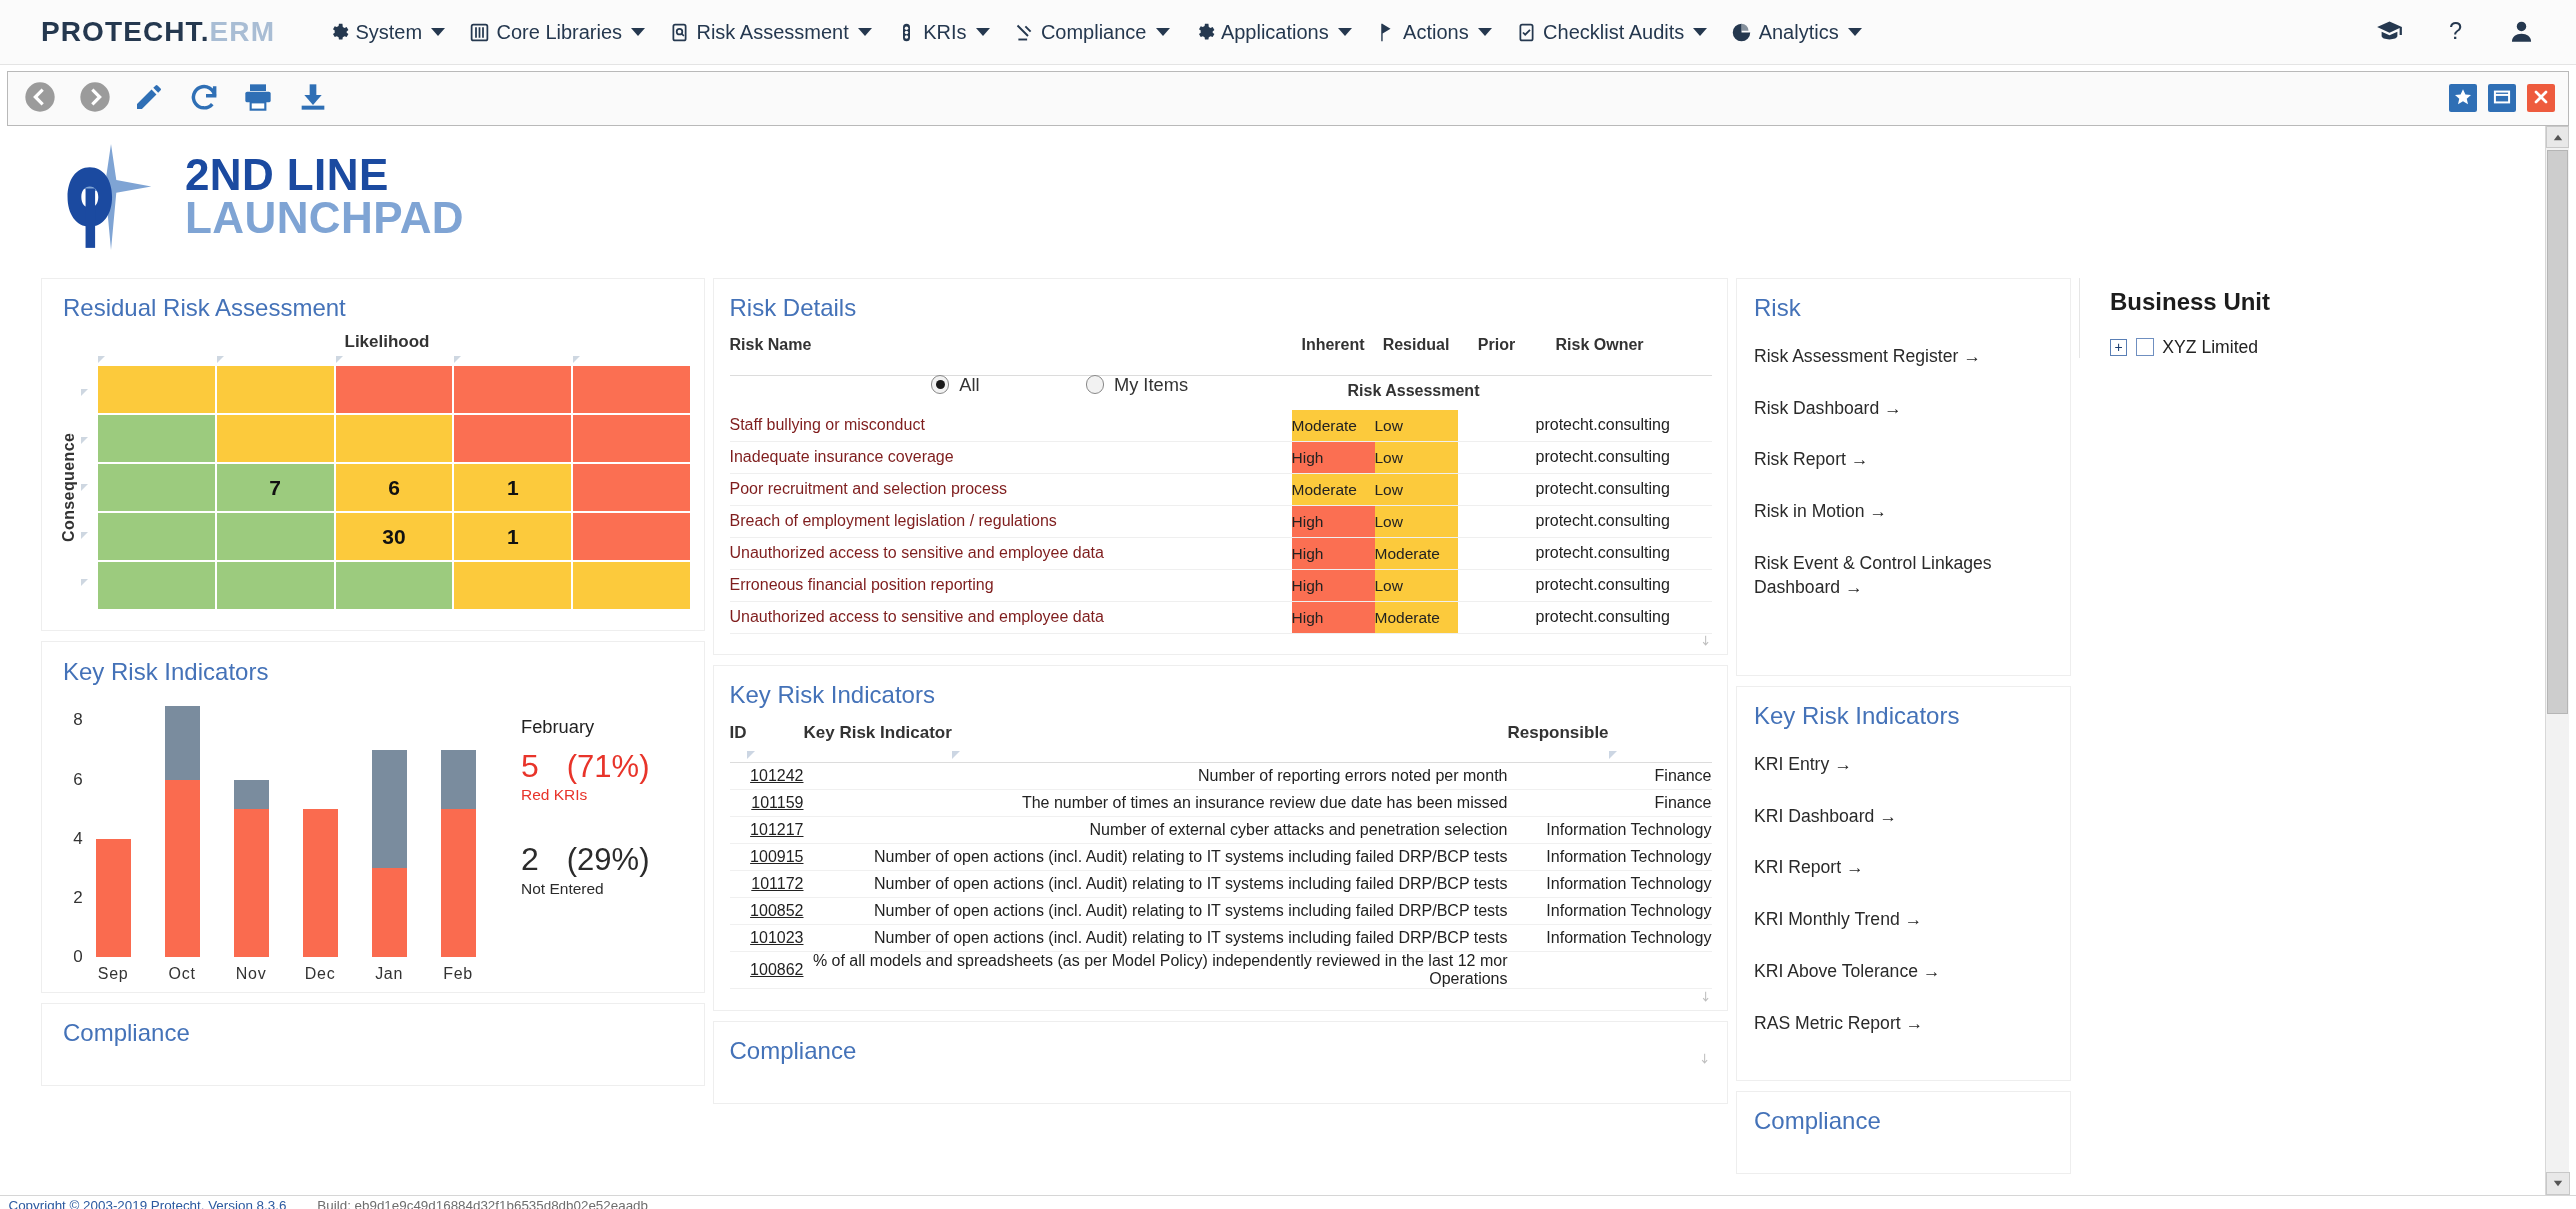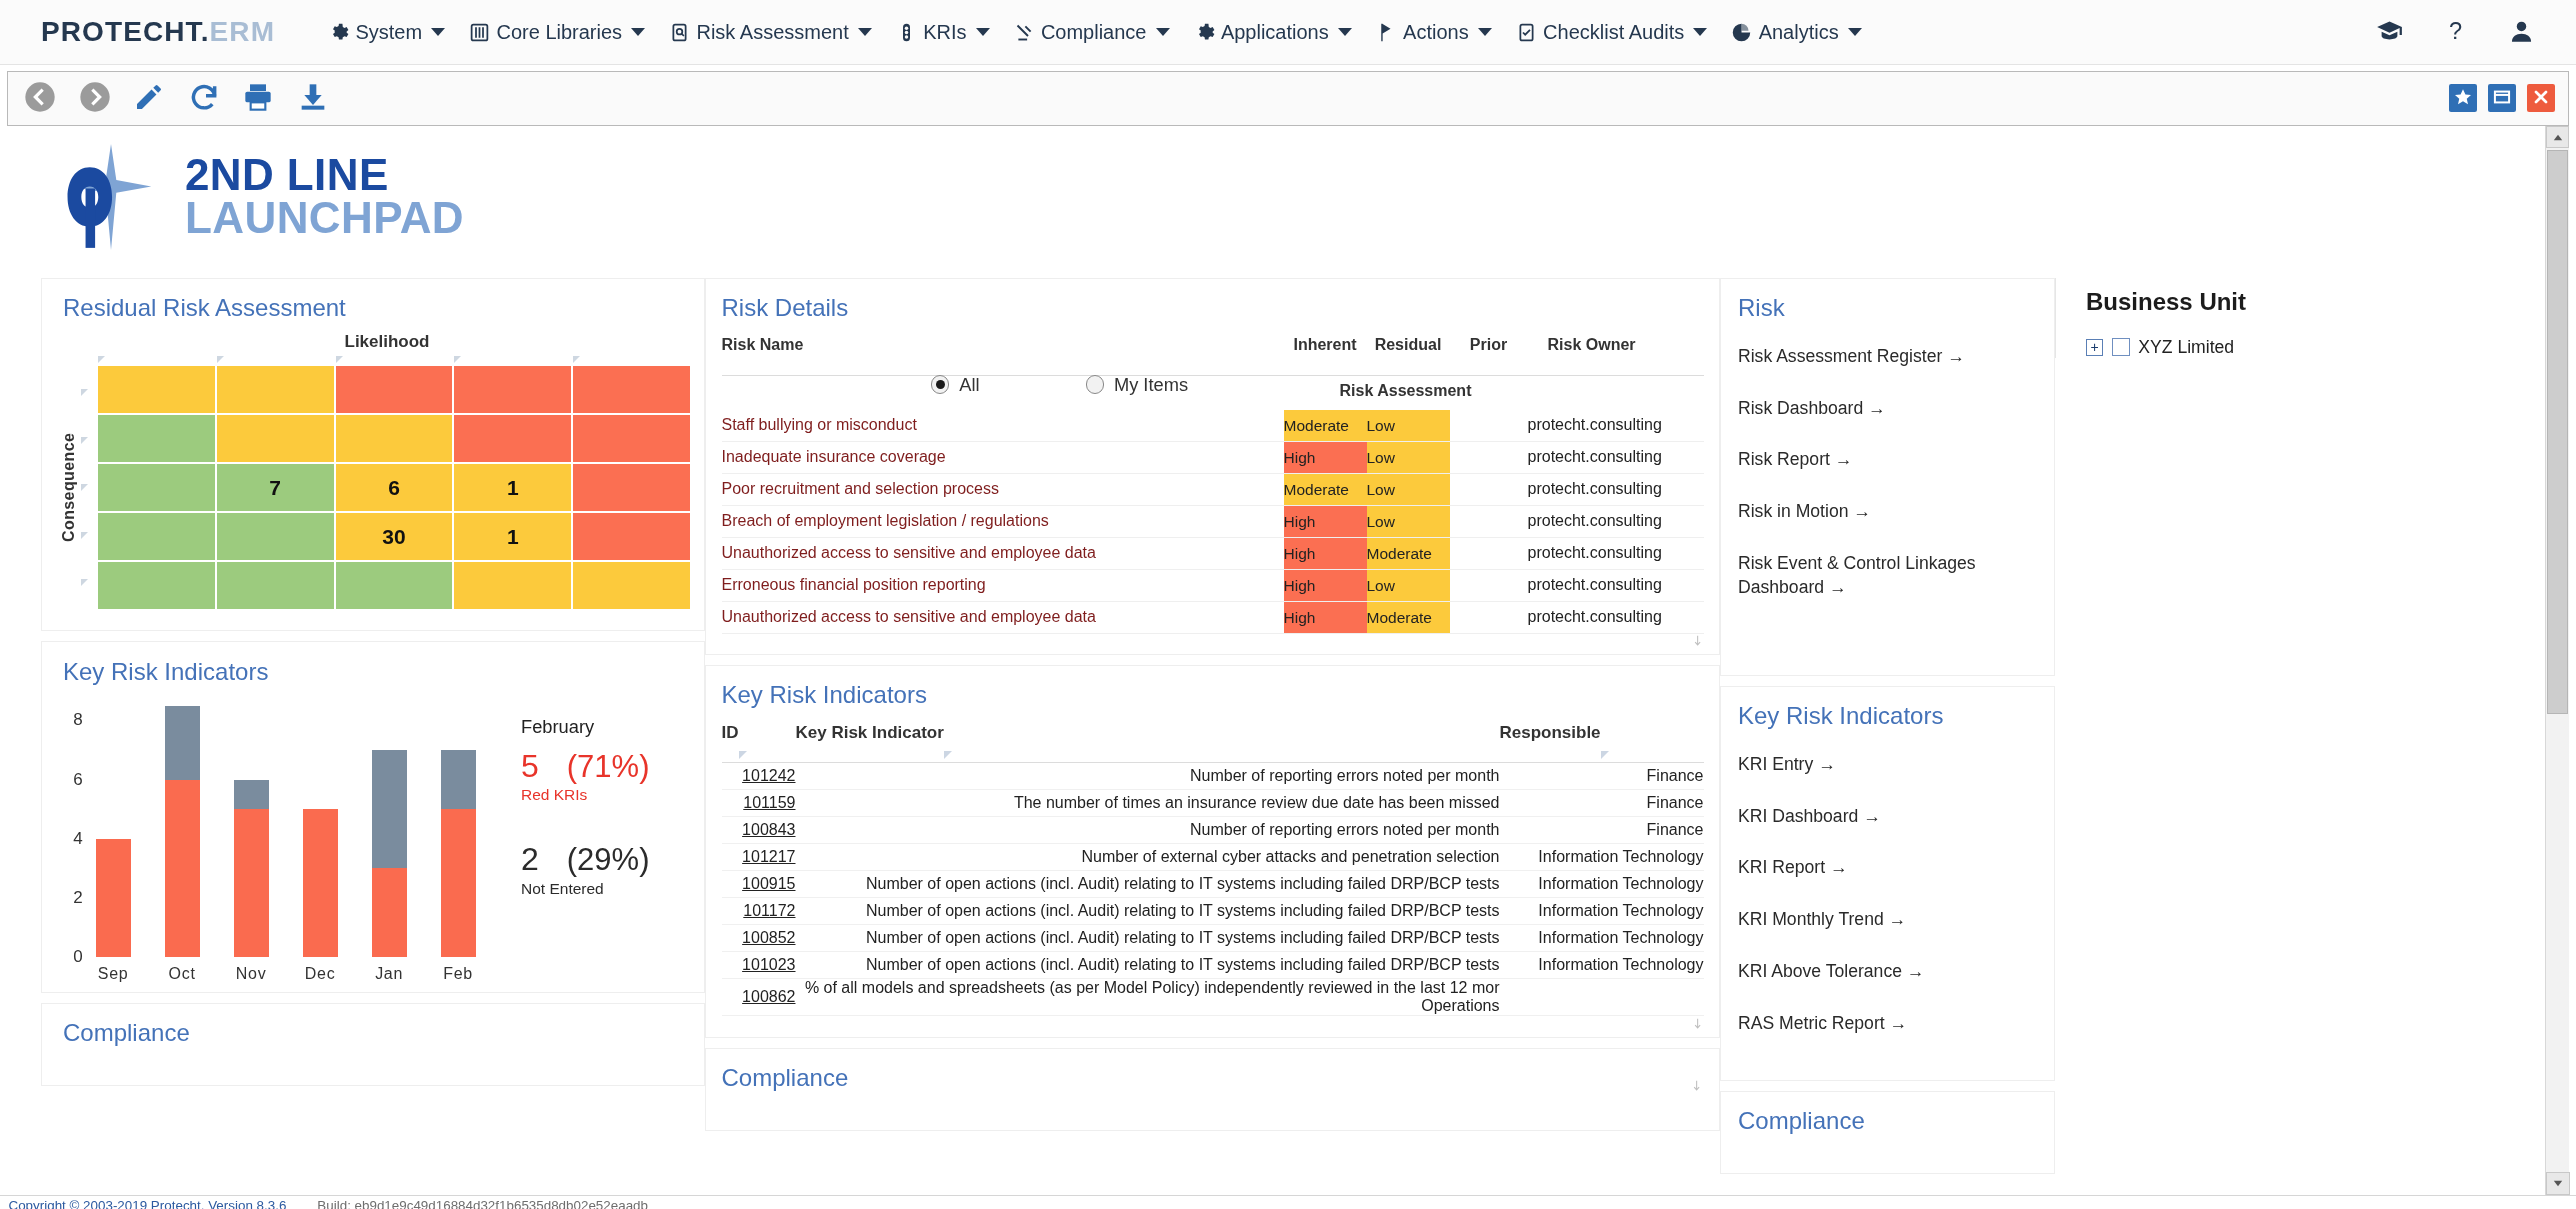--- a/index.html
+++ b/index.html
@@ -54,21 +54,21 @@
   #logo-text { margin-left: 21px; line-height: 0.97; }
   #logo-text .l1 { font-size: 44px; font-weight: 700; color: #1b4aa0; letter-spacing: 0.4px; }
   #logo-text .l2 { font-size: 44px; font-weight: 700; color: #7fa4d4; letter-spacing: 0.4px; }
   #radio-row { position: absolute; left: 924px; top: 248px; display: flex; align-items: center; gap: 106px; }
   .radio-opt { display: flex; align-items: center; gap: 10px; cursor: pointer; }
   .radio-dot { width: 18.3px; height: 18.3px; border-radius: 50%; border: 1.4px solid #888; background: #f2f2f2; display: flex; align-items: center; justify-content: center; }
   .radio-dot.on::after { content: ""; width: 9.2px; height: 9.2px; border-radius: 50%; background: #1a1a1a; }
   .radio-lbl { font-size: 18.3px; color: #333; }
 
   
-  #dash { display: flex; padding: 7px 0 0 0; gap: 0; align-items: flex-start; }
+  #dash { display: flex; padding: 7px 0 0 0; gap: 8px; align-items: flex-start; }
   .col-a { width: 698px; flex: 0 0 698px; padding-left: 34px; }
   .col-b { width: 1015px; flex: 0 0 1015px; }
   .col-c { width: 335px; flex: 0 0 335px; }
   .col-d { flex: 1; padding-left: 30px; border-left: 0.7px solid #e6e6e6; }
 
   .panel { background: #fff; border: 0.7px solid #eeeeee; margin-bottom: 10px; }
   .panel-title { font-size: 24px; color: #4472b8; font-weight: 400; padding: 15.5px 0 10px 21px; }
   .panel-title.tight { padding-left: 15.5px; }
 
   
@@ -580,25 +580,20 @@
                     <td class="c-id kri-id"><a>101242</a></td>
                     <td class="c-name">Number of reporting errors noted per month</td>
                     <td class="c-resp">Finance</td>
                   </tr>
                   <tr>
                     <td class="c-id kri-id"><a>101159</a></td>
                     <td class="c-name">The number of times an insurance review due date has been missed</td>
                     <td class="c-resp">Finance</td>
                   </tr>
                   <tr>
-                    <td class="c-id kri-id"><a>100843</a></td>
-                    <td class="c-name">Number of reporting errors noted per month</td>
-                    <td class="c-resp">Finance</td>
-                  </tr>
-                  <tr>
                     <td class="c-id kri-id"><a>101217</a></td>
                     <td class="c-name">Number of external cyber attacks and penetration selection</td>
                     <td class="c-resp">Information Technology</td>
                   </tr>
                   <tr>
                     <td class="c-id kri-id"><a>100915</a></td>
                     <td class="c-name">Number of open actions (incl. Audit) relating to IT systems including failed DRP/BCP tests</td>
                     <td class="c-resp">Information Technology</td>
                   </tr>
                   <tr>

